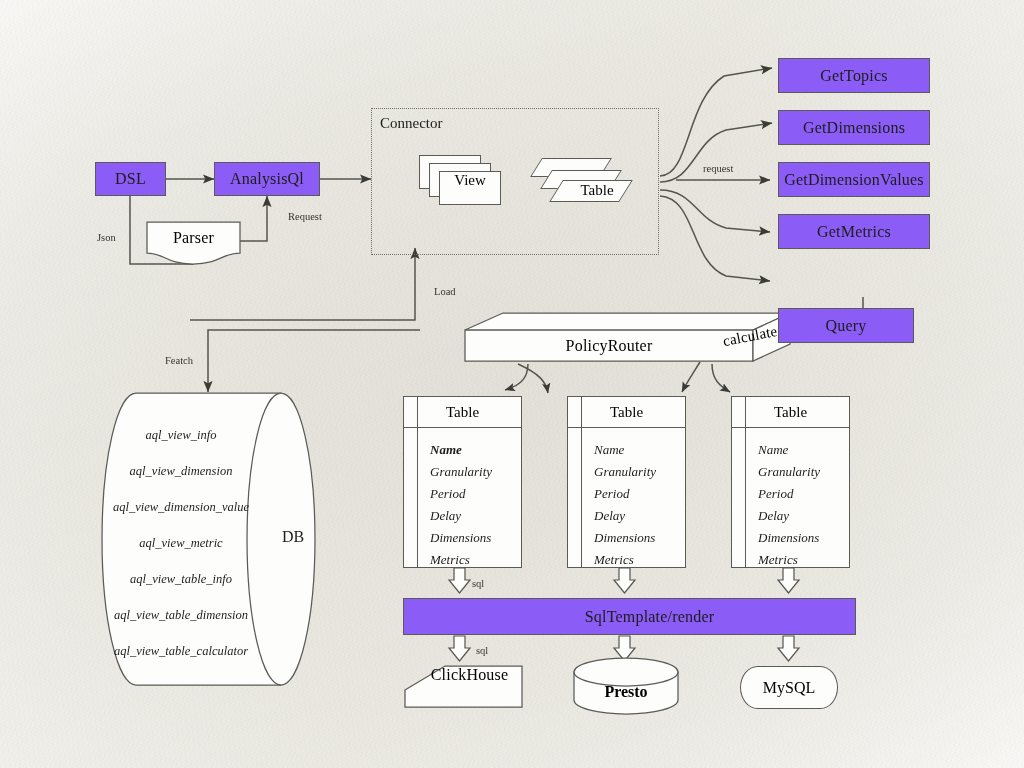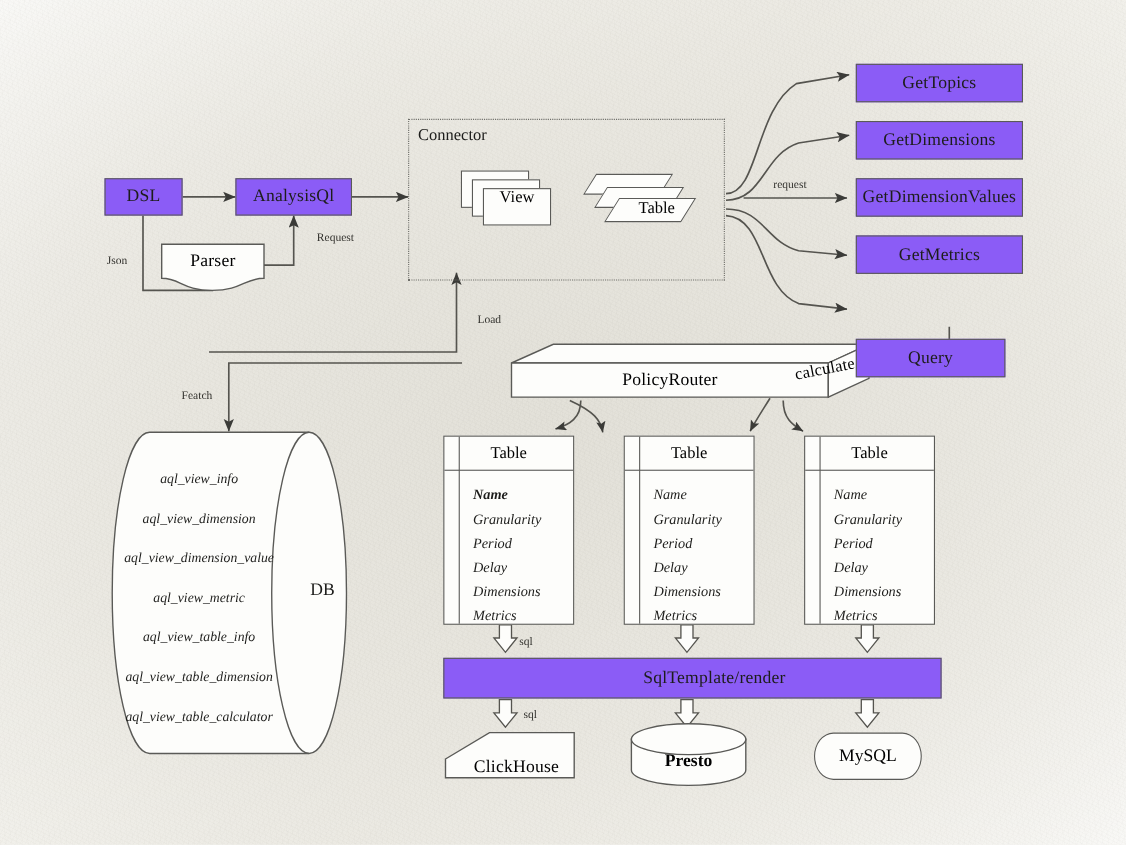--- a/index.html
+++ b/index.html
@@ -244,21 +244,21 @@
     </div>
   </div>
 
   <div class="edge-label" style="left:472px;top:578px;">sql</div>
   <div class="edge-label" style="left:476px;top:645px;">sql</div>
 
   <div class="node" style="left:403px;top:598px;width:453px;height:37px;padding-left:40px;">
     <span class="lbl">SqlTemplate/render</span>
   </div>
 
-  <div style="position:absolute;left:405px;top:666px;width:117px;height:41px;display:flex;align-items:flex-end;justify-content:center;">
+  <div style="position:absolute;left:405px;top:666px;width:117px;height:41px;display:flex;align-items:flex-start;justify-content:center;">
     <span class="lbl" style="padding-left:12px;">ClickHouse</span>
   </div>
 
   <span class="cyl-label" style="left:626px;top:692px;">Presto</span>
   <div style="position:absolute;left:574px;top:658px;width:104px;height:56px;"></div>
 
   <div class="rr" style="left:740px;top:666px;width:96px;height:41px;">
     <span>MySQL</span>
   </div>
 </div>

